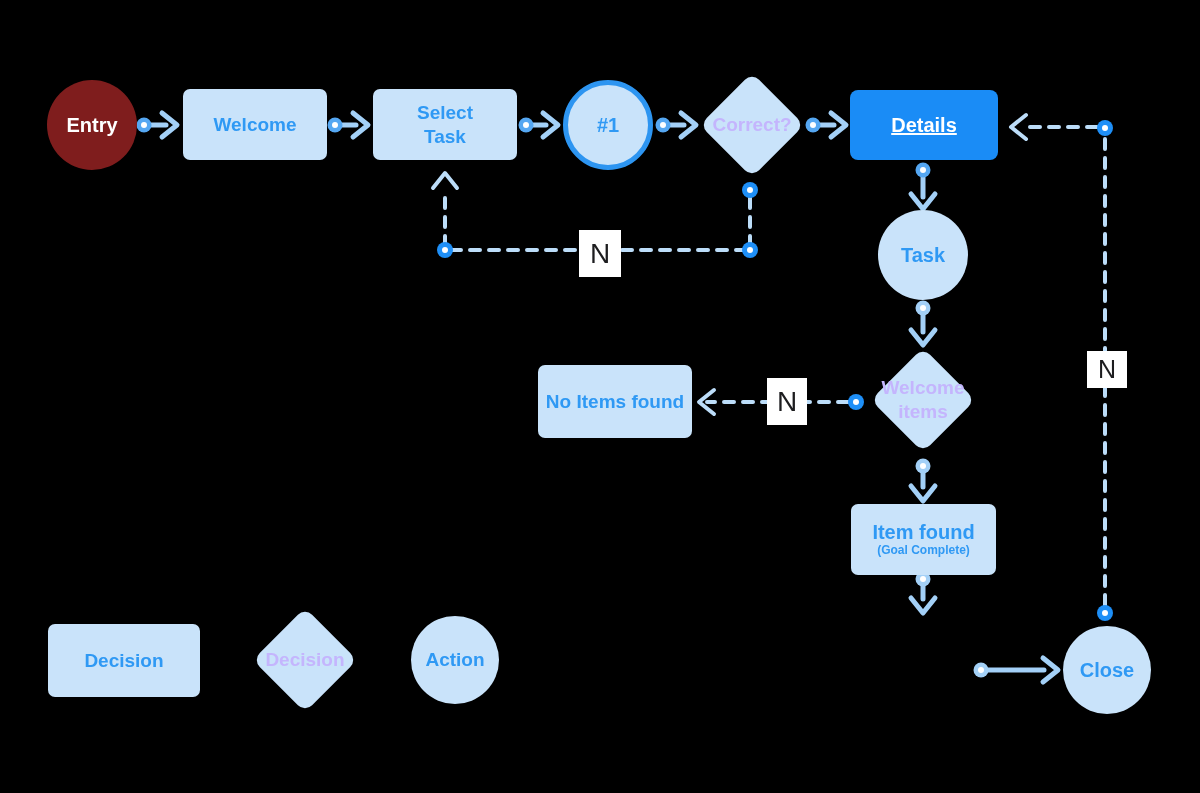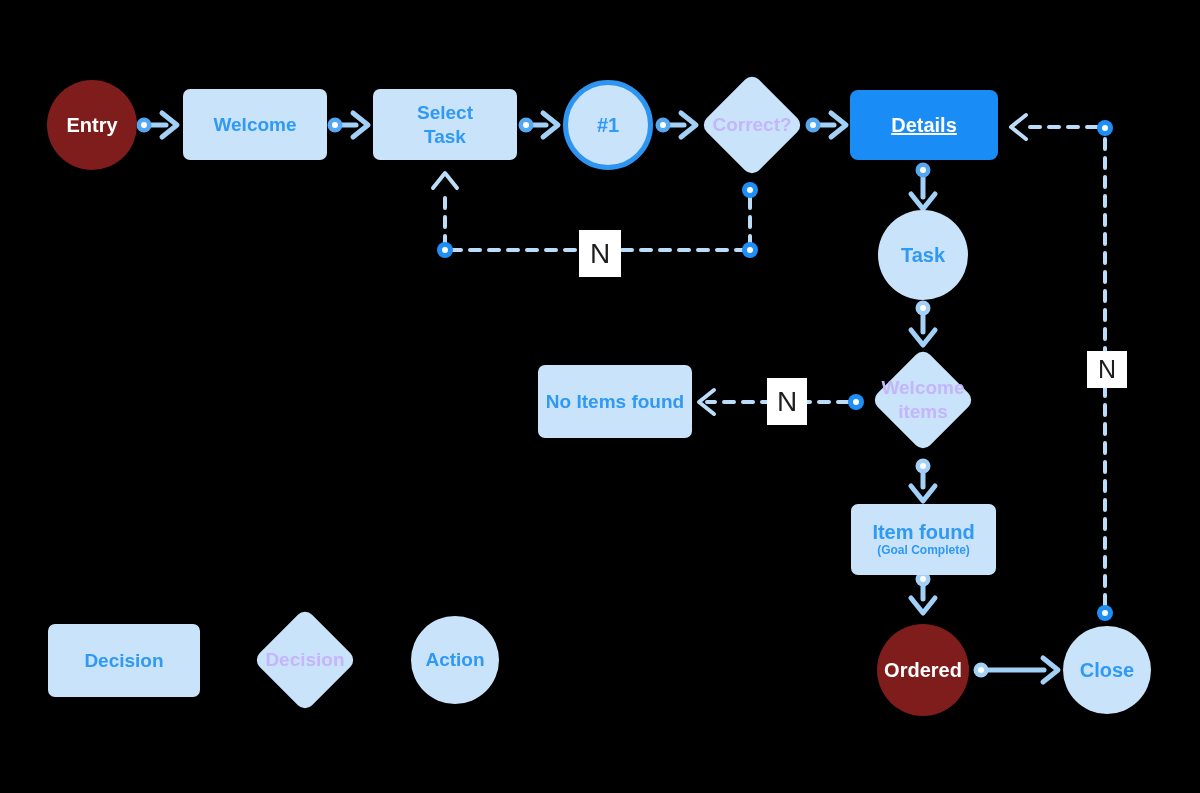--- a/index.html
+++ b/index.html
@@ -181,21 +181,20 @@
 items</div>
   </div>
 
   <div class="node rect" style="left:538px; top:365px; width:154px; height:73px;">No Items found</div>
 
   <div class="node rect" style="left:851px; top:504px; width:145px; height:71px; flex-direction:column; line-height:1.15;">
     <span style="font-size:20px;">Item found</span>
     <span class="sub">(Goal Complete)</span>
   </div>
 
-  <div class="node circle solid" style="left:877px; top:624px; width:92px; height:92px; font-size:20px;">Ordered</div>
 
   <div class="node circle" style="left:1063px; top:626px; width:88px; height:88px; font-size:20px;">Close</div>
 
   <div class="edge-label" style="left:579px; top:230px; width:42px; height:47px;">N</div>
 
   <div class="edge-label" style="left:767px; top:378px; width:40px; height:47px;">N</div>
 
   <div class="edge-label" style="left:1087px; top:351px; width:40px; height:37px; font-size:25px;">N</div>
 
   <div class="node rect" style="left:48px; top:624px; width:152px; height:73px;">Decision</div>

